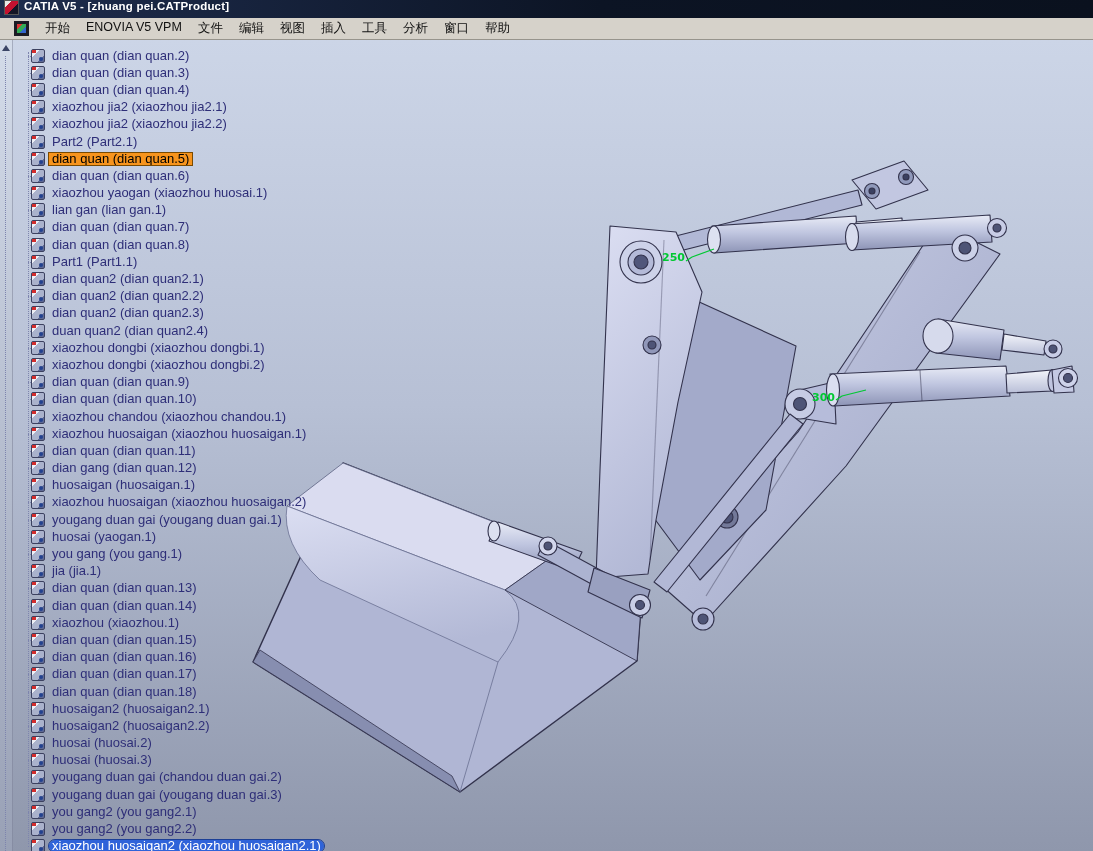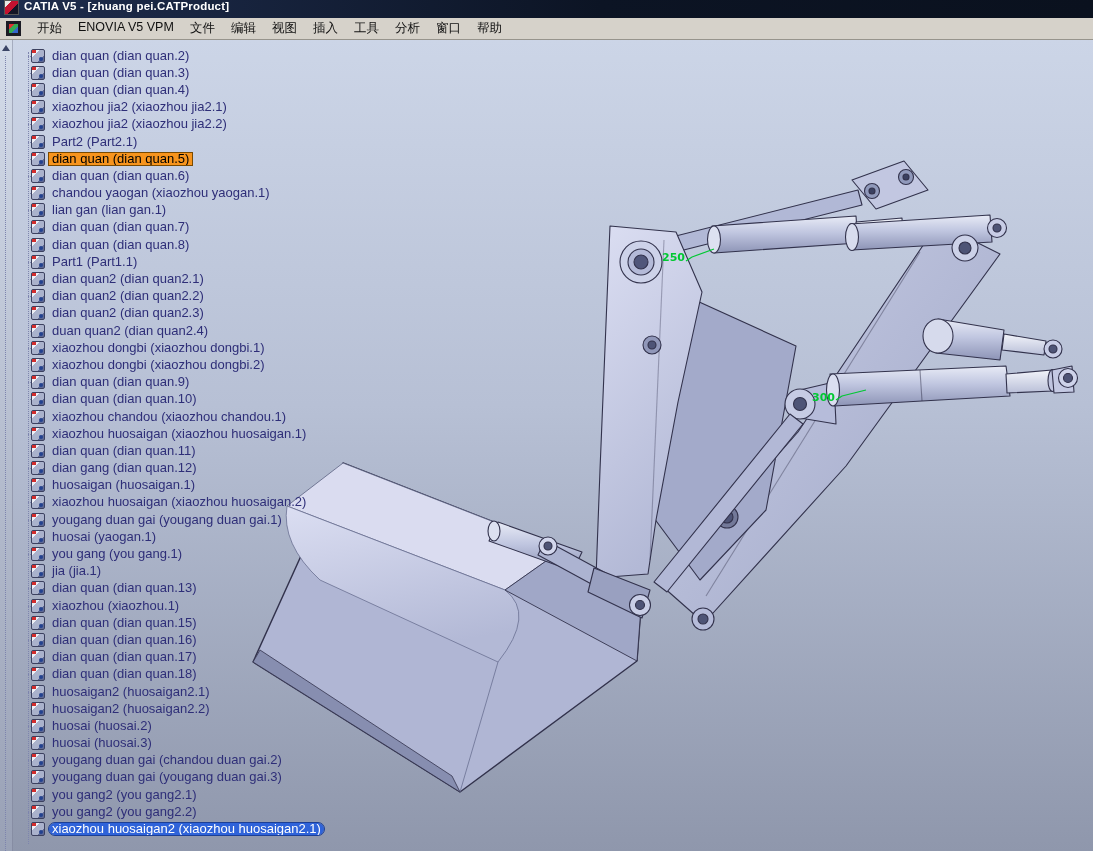--- a/index.html
+++ b/index.html
@@ -4,21 +4,21 @@
 <style>
   html,body{margin:0;padding:0;}
   body{width:1093px;height:851px;overflow:hidden;position:relative;
        font-family:"Liberation Sans","DejaVu Sans",sans-serif;background:#9aa2b6;}
   .titlebar{height:18px;background:linear-gradient(90deg,#1e2d4e,#0c1424 55%,#0a111e);
        display:flex;padding:0 4px;gap:5px;}
   .app-icon{width:13px;height:13px;border:1px solid #555;
        background:linear-gradient(135deg,#e8e8e8 0 25%,#c41230 25% 60%,#141626 60%);}
   .title-text{color:#fff;font-size:11.5px;font-weight:bold;letter-spacing:.2px;}
   .menubar{height:21px;background:#d6d2ca;border-bottom:1px solid #97948c;
-       display:flex;align-items:center;padding:0 6px;}
+       display:flex;align-items:center;padding:0 14px;}
   .menu-icon{width:15px;height:15px;background:#1b1b24;margin-right:8px;position:relative;flex:0 0 15px;}
   .menu-icon::after{content:"";position:absolute;inset:3px;
        background:linear-gradient(135deg,#d33 0 33%,#3a5 33% 66%,#36c 66%);}
   .menu-item{font-size:12.5px;color:#111;padding:2px 8px;white-space:nowrap;}
   .viewport{position:absolute;top:40px;left:0;right:0;bottom:0;overflow:hidden;
        background:linear-gradient(180deg,#ccd5e7 0%,#b7c0d5 45%,#8f97ac 100%);}
   .model-svg{position:absolute;left:0;top:0;}
   .left-strip{position:absolute;left:0;top:0;width:12px;height:100%;
        background:linear-gradient(180deg,#d3dbe9,#99a1b6);border-right:1px solid rgba(110,116,140,.45);}
   .up-arrow{position:absolute;left:2px;top:5px;width:0;height:0;
@@ -236,21 +236,21 @@
         <div class="tree-row sel-orange">
           <span class="part-icon"></span>
           <span class="tree-label">dian quan (dian quan.5)</span>
         </div>
         <div class="tree-row">
           <span class="part-icon"></span>
           <span class="tree-label">dian quan (dian quan.6)</span>
         </div>
         <div class="tree-row">
           <span class="part-icon"></span>
-          <span class="tree-label">chandou yaogan (xiaozhou yaogan.1)</span>
+          <span class="tree-label">xiaozhou yaogan (xiaozhou huosai.1)</span>
         </div>
         <div class="tree-row">
           <span class="part-icon"></span>
           <span class="tree-label">lian gan (lian gan.1)</span>
         </div>
         <div class="tree-row">
           <span class="part-icon"></span>
           <span class="tree-label">dian quan (dian quan.7)</span>
         </div>
         <div class="tree-row">
@@ -329,20 +329,24 @@
           <span class="part-icon"></span>
           <span class="tree-label">you gang (you gang.1)</span>
         </div>
         <div class="tree-row">
           <span class="part-icon"></span>
           <span class="tree-label">jia (jia.1)</span>
         </div>
         <div class="tree-row">
           <span class="part-icon"></span>
           <span class="tree-label">dian quan (dian quan.13)</span>
+        </div>
+        <div class="tree-row">
+          <span class="part-icon"></span>
+          <span class="tree-label">dian quan (dian quan.14)</span>
         </div>
         <div class="tree-row">
           <span class="part-icon"></span>
           <span class="tree-label">xiaozhou (xiaozhou.1)</span>
         </div>
         <div class="tree-row">
           <span class="part-icon"></span>
           <span class="tree-label">dian quan (dian quan.15)</span>
         </div>
         <div class="tree-row">

